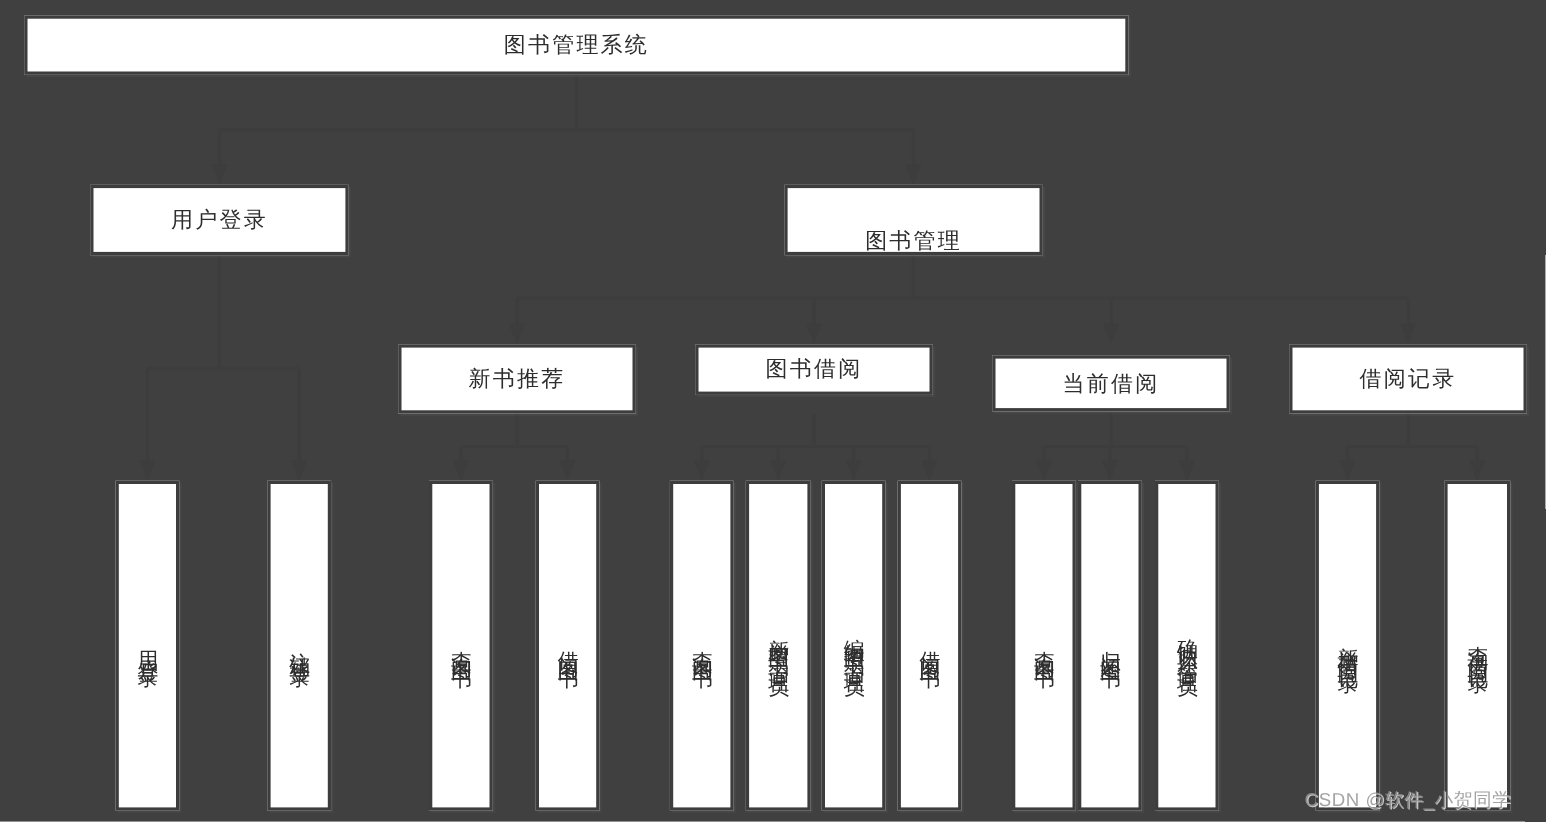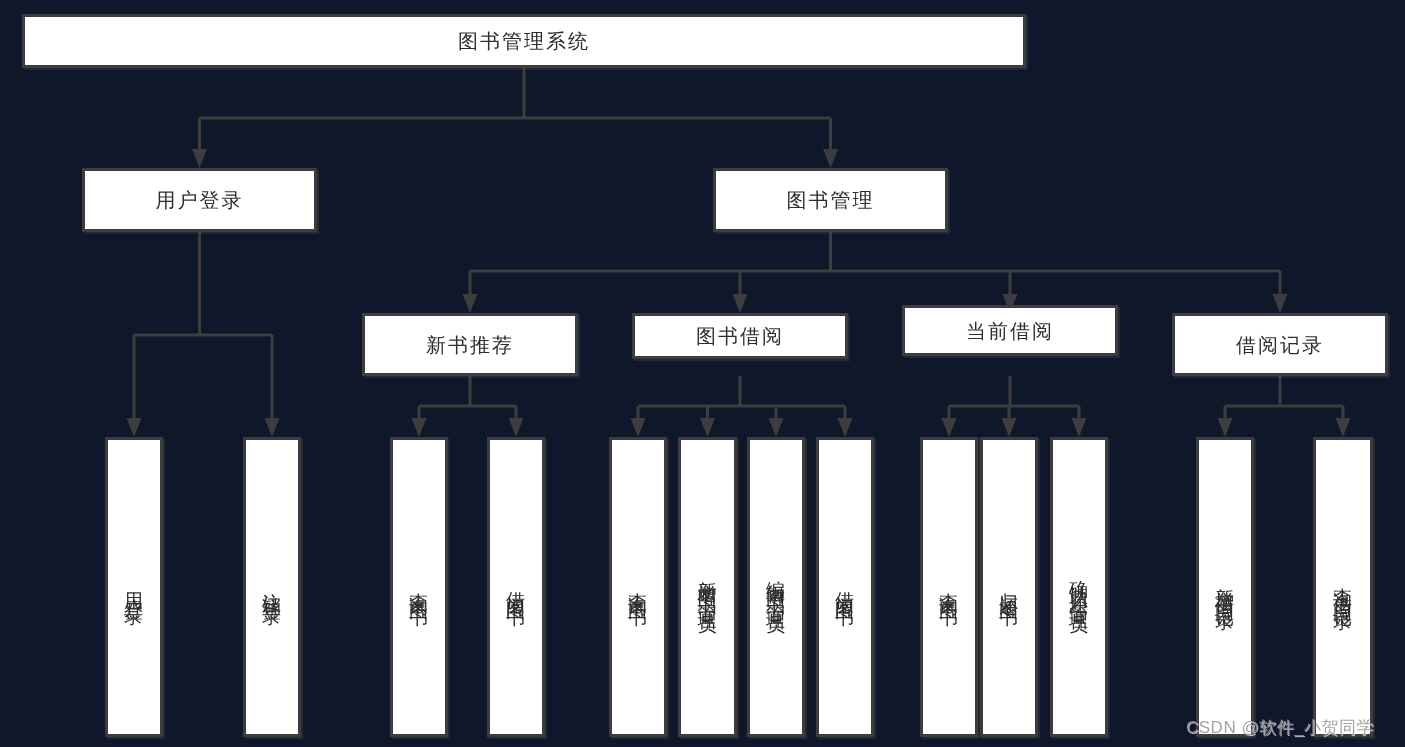--- a/index.html
+++ b/index.html
@@ -5,21 +5,21 @@
   html, body {
     margin: 0;
     padding: 0;
     background: #ffffff;
     font-family: "Liberation Sans", "DejaVu Sans", sans-serif;
   }
   .canvas {
     position: relative;
     width: 1405px;
     height: 747px;
-    background: #0f172a;
+    background: #404040;
     overflow: hidden;
   }
   .wires {
     position: absolute;
     left: 0; top: 0;
     width: 1405px;
     height: 747px;
     pointer-events: none;
   }
   .node {
@@ -84,30 +84,30 @@
       <polygon points="1217.5,418 1232.5,418 1225,437" fill="#3d3d3d"></polygon>
       <polygon points="1335.5,418 1350.5,418 1343,437" fill="#3d3d3d"></polygon>
     </svg>
   <div id="nodes">
       <div class="node" style="left: 22px; top: 14px; width: 1004px; height: 54px;">
         <span class="lbl">图书管理系统</span>
       </div>
       <div class="node" style="left: 82px; top: 168px; width: 235px; height: 64px;">
         <span class="lbl">用户登录</span>
       </div>
-      <div class="node" style="left: 713px; top: 168px; width: 235px; height: 64px;">
+      <div class="node" style="left: 713px; top: 168px; width: 235px; height: 64px; align-items: flex-end;">
         <span class="lbl">图书管理</span>
       </div>
       <div class="node" style="left: 362px; top: 313px; width: 216px; height: 63px;">
         <span class="lbl">新书推荐</span>
       </div>
       <div class="node" style="left: 632px; top: 313px; width: 216px; height: 46px;">
         <span class="lbl">图书借阅</span>
       </div>
-      <div class="node" style="left: 902px; top: 305px; width: 216px; height: 51px;">
+      <div class="node" style="left: 902px; top: 323px; width: 216px; height: 51px;">
         <span class="lbl">当前借阅</span>
       </div>
       <div class="node" style="left: 1172px; top: 313px; width: 216px; height: 63px;">
         <span class="lbl">借阅记录</span>
       </div>
       <div class="node vert" style="left: 105px; top: 437px; width: 58px; height: 300px;">
         <span class="lbl">用户登录</span>
       </div>
       <div class="node vert" style="left: 243px; top: 437px; width: 58px; height: 300px;">
         <span class="lbl">注销登录</span>

